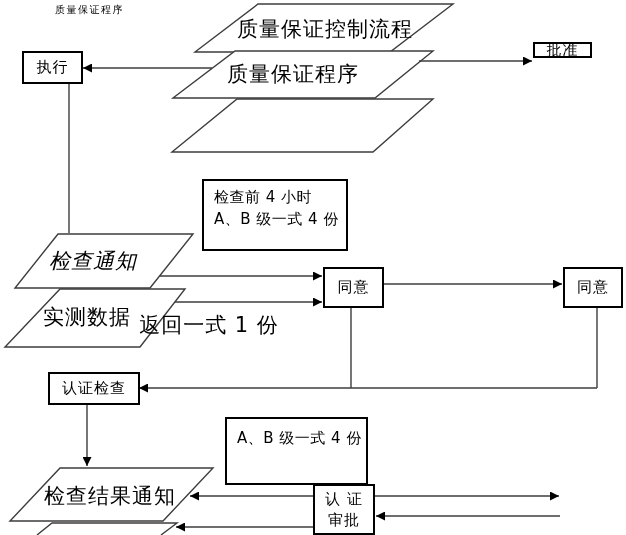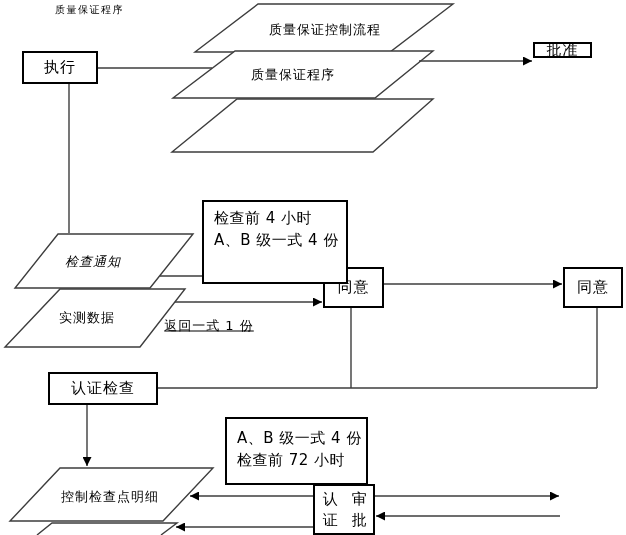--- a/index.html
+++ b/index.html
@@ -10,21 +10,21 @@
     font-family:"DejaVu Sans", sans-serif;
     color:#000;
     overflow:hidden;
   }
   .canvas svg{position:absolute;left:0;top:0;}
   .shape{fill:#ffffff;stroke:#3d3d3d;stroke-width:1.4;}
   .shape-open{fill:none;stroke:#3d3d3d;stroke-width:1.4;}
   .conn{stroke:#3d3d3d;stroke-width:1.4;fill:none;}
   .label{
     position:absolute;
-    font-size:13px;
+    font-size:21px;
     letter-spacing:1px;
     white-space:nowrap;
     line-height:1;
   }
   .centered{transform:translate(-50%,-50%);}
   .title{font-size:10px;letter-spacing:1.5px;text-align:right;}
   .box{
     position:absolute;
     box-sizing:border-box;
     border:2px solid #000;
@@ -39,21 +39,21 @@
   .note{
     position:absolute;
     box-sizing:border-box;
     border:2px solid #000;
     background:#fff;
     font-size:15px;
     line-height:22px;
     letter-spacing:0.5px;
     white-space:nowrap;
   }
-  .two-line{flex-direction:row;line-height:21px;}
+  .two-line{flex-direction:column;line-height:21px;}
 </style>
 </head>
 <body>
 
 <div class="canvas">
 
   <svg width="626" height="535" viewBox="0 0 626 535">
     <defs>
       <marker id="arw" viewBox="0 0 10 10" refX="10" refY="5" markerWidth="11" markerHeight="9" orient="auto" markerUnits="userSpaceOnUse">
         <path d="M0,0 L10,5 L0,10 Z" fill="#000"></path>
@@ -85,46 +85,45 @@
     <line class="conn" x1="560" y1="516" x2="376" y2="516" marker-end="url(#arw)"></line>
     <line class="conn" x1="313" y1="527" x2="176" y2="527" marker-end="url(#arw)"></line>
   </svg>
 
   <div class="label title" style="left:55px;top:5px;">质量保证程序</div>
 
   <div class="label centered" style="left:325px;top:29px;">质量保证控制流程</div>
   <div class="label centered" style="left:293px;top:74px;">质量保证程序</div>
   <div class="label centered" style="left:93px;top:261px;font-style:italic;">检查通知</div>
   <div class="label centered" style="left:87px;top:317px;">实测数据</div>
-  <div class="label centered" style="left:110px;top:496px;">控制检查点明细</div>
+  <div class="label centered" style="left:110px;top:496px;">检查结果通知</div>
 
-  <div class="label centered" style="left:209px;top:325px;text-decoration:underline;">返回一式 1 份</div>
+  <div class="label centered" style="left:209px;top:325px;">返回一式 1 份</div>
 
-  <div class="box" style="left:22px;top:51px;width:76px;height:33px;">
+  <div class="box" style="left:22px;top:51px;width:61px;height:33px;">
       <span>执行</span>
     </div>
   <div class="box" style="left:533px;top:42px;width:59px;height:16px;">
       <span>批准</span>
     </div>
   <div class="box" style="left:323px;top:267px;width:61px;height:41px;">
       <span>同意</span>
     </div>
   <div class="box" style="left:563px;top:267px;width:60px;height:41px;">
       <span>同意</span>
     </div>
-  <div class="box" style="left:48px;top:372px;width:110px;height:33px;text-align:right;">
+  <div class="box" style="left:48px;top:372px;width:92px;height:33px;text-align:right;">
       <span>认证检查</span>
     </div>
   <div class="box two-line" style="left:313px;top:484px;width:62px;height:51px;">
     <span>认 证</span>
     <span>审批</span>
   </div>
 
-  <div class="note" style="left:202px;top:200px;width:146px;height:84px;padding:5px 0 0 10px;">
+  <div class="note" style="left:202px;top:179px;width:146px;height:72px;padding:5px 0 0 10px;">
     <div>检查前 4 小时</div>
     <div>A、B 级一式 4 份</div>
   </div>
   <div class="note" style="left:225px;top:417px;width:143px;height:68px;padding:8px 0 0 10px;">
     <div>A、B 级一式 4 份</div>
-    <div>检查前 72 小时</div>
   </div>
 
 </div>
 
 </body></html>

